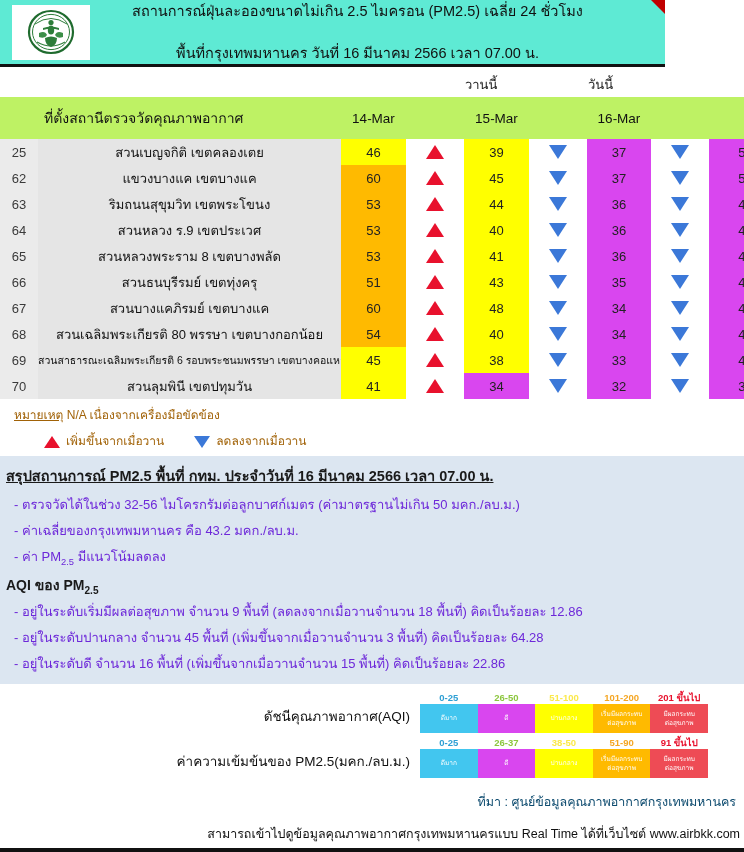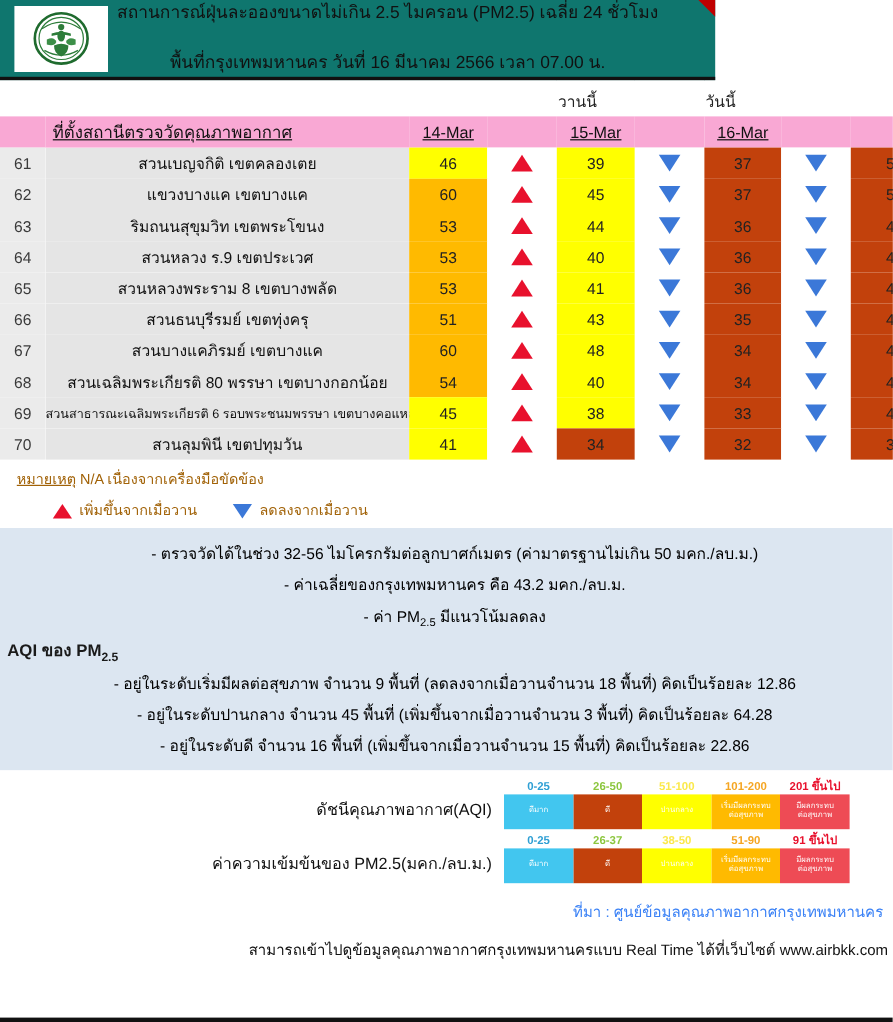--- a/index.html
+++ b/index.html
@@ -11,23 +11,23 @@
   body {
     width: 744px; height: 852px;
     font-family: "Liberation Sans", "DejaVu Sans", sans-serif;
     color: #1a1a1a;
     position: relative;
     overflow: hidden;
   }
 
   
   .header {
-    width: 596px;
+    width: 665px;
     height: 67px;
-    background: #0f766e;
+    background: #5eead4;
     display: flex;
     align-items: center;
     position: relative;
     border-bottom: 3px solid #111;
   }
   .logo-box {
     width: 78px; height: 55px;
     margin-left: 12px;
     background: #ffffff;
     display: flex; align-items: center; justify-content: center;
@@ -84,29 +84,28 @@
   .suprow td {
     height: 30px;
     background: #ffffff;
     font-size: 13px;
     color: #222;
     vertical-align: bottom;
     padding-bottom: 2px;
     border: none;
   }
   .hdrow td {
-    background: #f9a8d4;
-    height: 26px;
+    background: #bef264;
+    height: 42px;
     font-size: 13.5px;
     color: #111;
     font-weight: 400;
     text-align: center;
     border: none;
     white-space: nowrap;
-    text-decoration: underline;
   }
   .hdrow td.namehd {
     text-align: left;
     padding-left: 6px;
     font-size: 14px;
   }
   .hdrow td.aqihd { padding-right: 10px; text-align: right;}
 
   tr.drow { height: 26px; }
   tr.drow td {
@@ -139,21 +138,21 @@
   }
   td.arrow {
     background: #ffffff;
     text-align: center;
     vertical-align: middle;
     line-height: 0;
   }
 
   .bg-yellow { background: #ffff00; }
   .bg-orange { background: #ffba00; }
-  .bg-green  { background: #c2410c; }
+  .bg-green  { background: #d946ef; }
   .bg-blue   { background: #42c6ef; }
   .bg-red    { background: #ee4b55; }
 
   .tri-up {
     width: 0; height: 0; display: inline-block;
     border-left: 9px solid transparent;
     border-right: 9px solid transparent;
     border-bottom: 14px solid #e8112d;
   }
   .tri-down {
@@ -206,23 +205,22 @@
   }
   .summary-title {
     font-size: 14.5px;
     font-weight: 700;
     color: #1a1a1a;
     text-decoration: underline;
     padding: 2px 0 2px 6px;
   }
   .summary-line {
     font-size: 13px;
-    color: #000000;
+    color: #6d28d9;
     padding: 5px 0 0 14px;
-    text-align: center;
   }
   .summary-sub {
     font-size: 14px;
     font-weight: 700;
     color: #1a1a1a;
     padding: 7px 0 0 6px;
   }
   sub { font-size: 0.72em; }
 
   
@@ -276,21 +274,21 @@
   .rng-red    { color: #e8112d; }
 
   
   .footer {
     width: 744px;
     padding-top: 14px;
   }
   .footer-line1 {
     text-align: right;
     font-size: 12.5px;
-    color: #3b82f6;
+    color: #0c4a6e;
     padding-right: 8px;
   }
   .footer-line2 {
     text-align: right;
     font-size: 12.5px;
     color: #111;
     padding: 12px 4px 0 0;
   }
   .bottom-rule {
     position: absolute;
@@ -351,21 +349,21 @@
       <td>14-Mar</td>
       <td></td>
       <td>15-Mar</td>
       <td></td>
       <td>16-Mar</td>
       <td></td>
       <td class="aqihd">AQI</td>
 
     </tr>
   <tr class="drow">
-          <td class="num">61</td>
+          <td class="num">25</td>
           <td class="name">สวนเบญจกิติ  เขตคลองเตย</td>
           <td class="val bg-yellow">46</td>
           <td class="arrow"><span class="tri-up"></span></td>
           <td class="val bg-yellow">39</td>
           <td class="arrow"><span class="tri-down"></span></td>
           <td class="val bg-green">37</td>
           <td class="arrow"><span class="tri-down"></span></td>
           <td class="val bg-green">50</td>
         </tr>
         <tr class="drow">
@@ -477,20 +475,21 @@
   <div class="legend-row">
     <span class="tri-up-sm"></span>
     <span>เพิ่มขึ้นจากเมื่อวาน</span>
     <span class="sp"></span>
     <span class="tri-down-sm"></span>
     <span>ลดลงจากเมื่อวาน</span>
   </div>
 </div>
 
 <div class="summary">
+  <div class="summary-title">สรุปสถานการณ์ PM2.5 พื้นที่ กทม. ประจำวันที่ 16 มีนาคม 2566 เวลา 07.00 น.</div>
   <div class="summary-line">- ตรวจวัดได้ในช่วง 32-56 ไมโครกรัมต่อลูกบาศก์เมตร (ค่ามาตรฐานไม่เกิน 50 มคก./ลบ.ม.)</div>
   <div class="summary-line">- ค่าเฉลี่ยของกรุงเทพมหานคร คือ 43.2 มคก./ลบ.ม.</div>
   <div class="summary-line"><span>- ค่า PM</span><sub>2.5</sub><span>  มีแนวโน้มลดลง</span></div>
   <div class="summary-sub"><span>AQI ของ PM</span><sub>2.5</sub></div>
   <div class="summary-line">- อยู่ในระดับเริ่มมีผลต่อสุขภาพ จำนวน 9 พื้นที่ (ลดลงจากเมื่อวานจำนวน 18 พื้นที่) คิดเป็นร้อยละ  12.86</div>
   <div class="summary-line">- อยู่ในระดับปานกลาง จำนวน 45 พื้นที่ (เพิ่มขึ้นจากเมื่อวานจำนวน 3 พื้นที่) คิดเป็นร้อยละ  64.28</div>
   <div class="summary-line">- อยู่ในระดับดี จำนวน  16 พื้นที่ (เพิ่มขึ้นจากเมื่อวานจำนวน 15 พื้นที่) คิดเป็นร้อยละ  22.86</div>
 </div>
 
 <div class="scales" id="scales-container">

